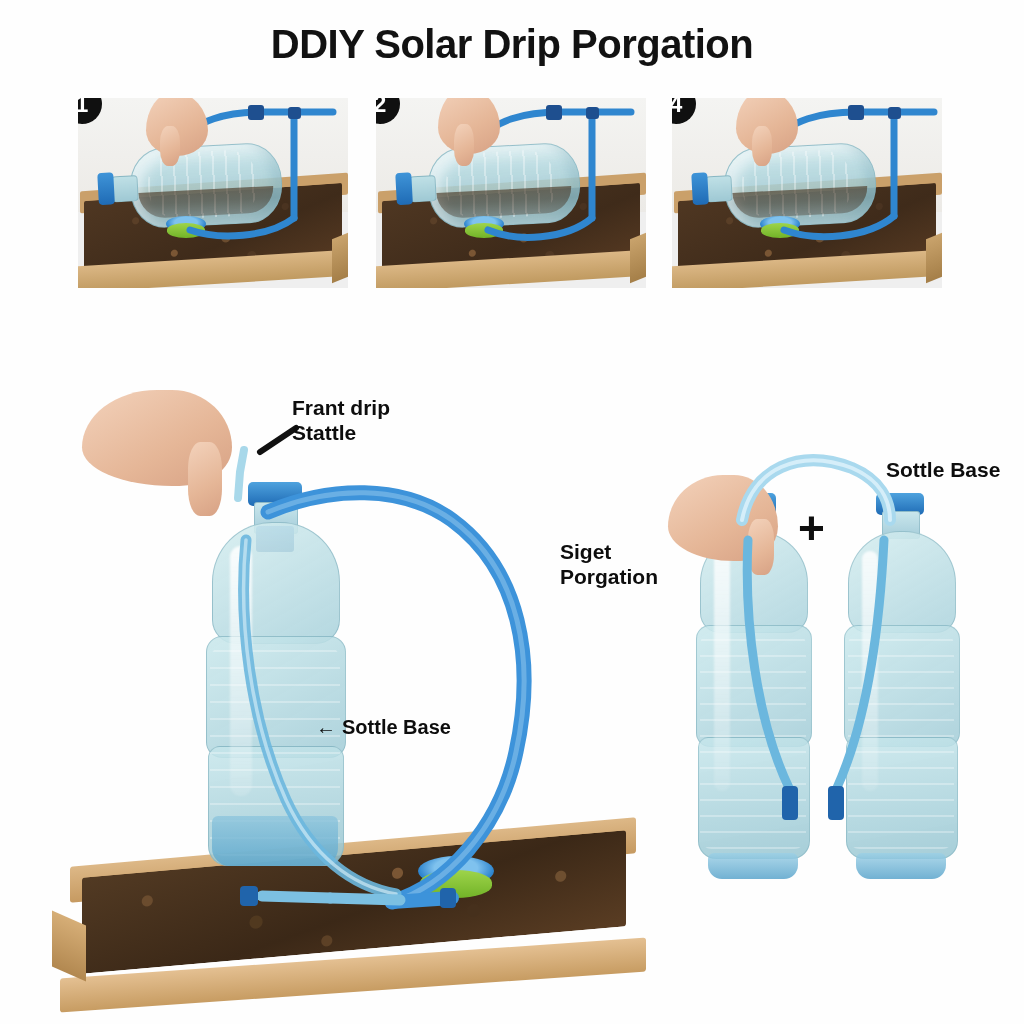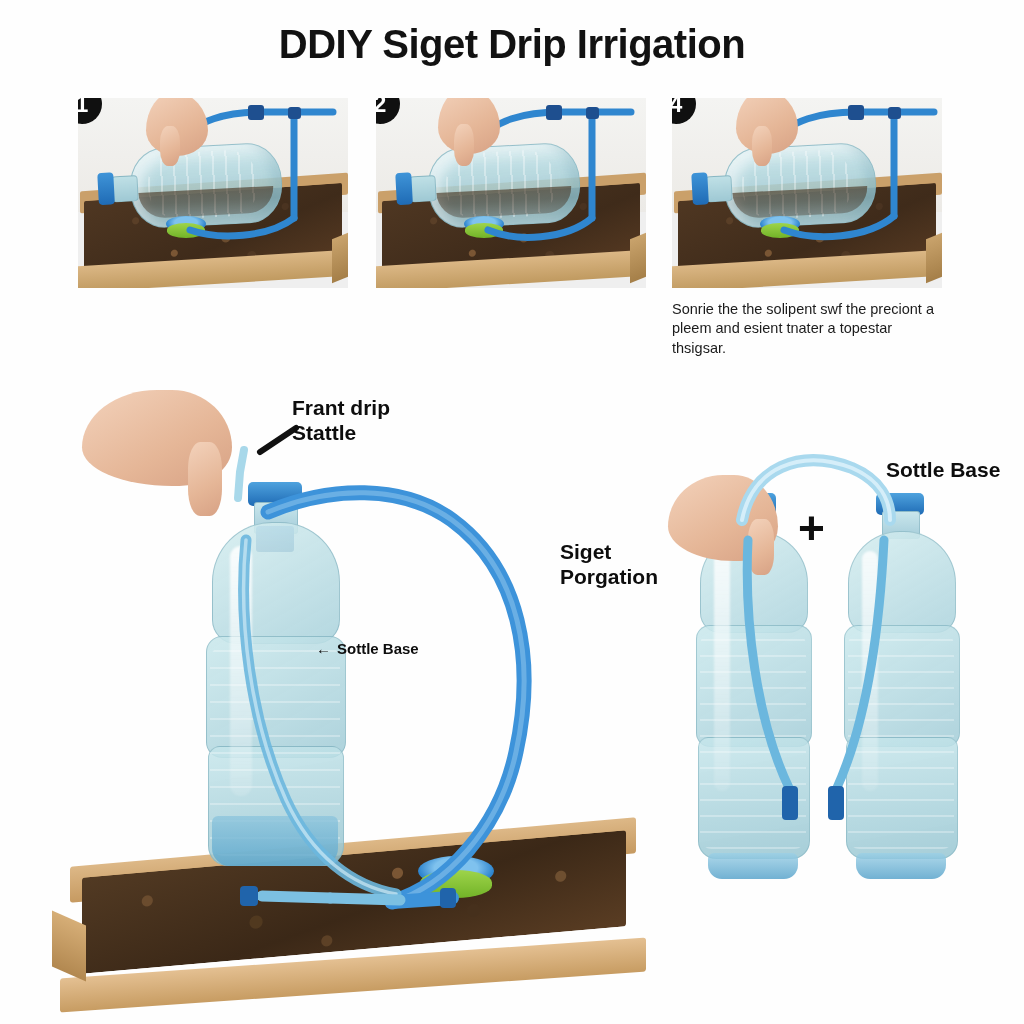--- a/index.html
+++ b/index.html
@@ -277,35 +277,35 @@
     font-size:46px;font-weight:bold;color:#0f0f0f;line-height:1;
   }
 
   
   .label{
     position:absolute;color:#0d0d0d;font-weight:bold;
     font-size:21px;line-height:1.18;white-space:pre-line;
   }
   .label.l-topdrip{left:292px;top:396px;}
   .label.l-siget{left:560px;top:540px;}
-  .label.l-sottle-main{left:316px;top:640px;font-size:15px;}
+  .label.l-sottle-main{left:316px;top:716px;font-size:20px;}
   .label.l-sottle-right{left:886px;top:458px;font-size:21px;}
 
   .arrow-left{
     display:inline-block;margin-right:6px;
   }
 
   svg.overlay{position:absolute;left:0;top:0;width:1024px;height:1024px;pointer-events:none;}
 </style>
 </head>
 <body>
 
 <div class="page">
 
-  <div class="title">DDIY Siget Drip Irrigation</div>
+  <div class="title">DDIY Solar Drip Porgation</div>
 
   <div class="steps">
 
     <div class="step s1">
       <div class="photo">
         <div class="backdrop"></div>
         <div class="box">
           <div class="rim-top"></div>
           <div class="soil"></div>
           <div class="front"></div>
@@ -392,21 +392,20 @@
           <path d="M104 44 C116 22 150 14 184 14 L262 14" stroke="#2f86cf" stroke-width="7" fill="none" stroke-linecap="round"></path>
           <path d="M222 14 L222 118" stroke="#2f86cf" stroke-width="7" fill="none" stroke-linecap="round"></path>
           <path d="M222 118 C196 140 144 144 112 132" stroke="#2f86cf" stroke-width="7" fill="none" stroke-linecap="round"></path>
           <rect x="176" y="7" width="16" height="15" rx="3" fill="#1e4f8f"></rect>
           <rect x="216" y="9" width="13" height="12" rx="3" fill="#1e4f8f"></rect>
         </svg>
         <div class="hand" style="left:64px;top:-8px;width:62px;height:64px;"></div>
         <div class="hand" style="left:80px;top:28px;width:20px;height:40px;border-radius:40%;"></div>
         <div class="badge">4</div>
       </div>
-      <div class="caption">Sonrie the the solipent swf the preciont a pleem and esient tnater a topestar thsigsar.</div>
     </div>
   </div>
 
   <div class="main-illu">
     <div class="main-box">
       <div class="rim"></div>
       <div class="soil"></div>
       <div class="front"></div>
       <div class="leftside"></div>
     </div>

